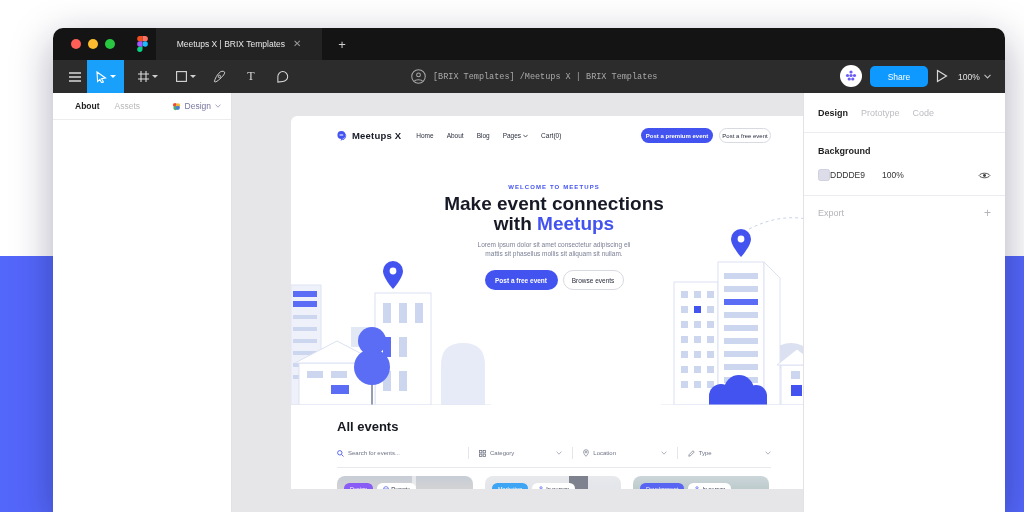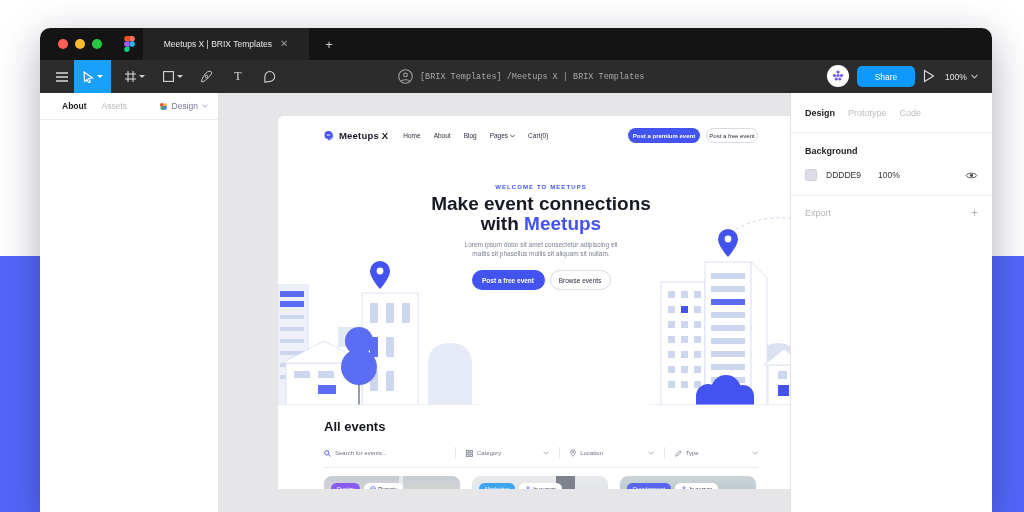--- a/index.html
+++ b/index.html
@@ -1,21 +1,21 @@
 <!DOCTYPE html>
 <html><head>
 <meta charset="utf-8">
 <style>
   * { margin:0; padding:0; box-sizing:border-box; }
   html,body { width:1024px; height:512px; overflow:hidden; font-family:"Liberation Sans", sans-serif; }
   body { position:relative; background:#ffffff; }
   .bg-bottom { position:absolute; left:0; top:256px; width:1024px; height:256px; background:#5467fb; }
 
   
-  .window { position:absolute; left:40px; top:28px; width:952px; height:484px;
+  .window { position:absolute; left:53px; top:28px; width:952px; height:484px;
             border-radius:10px 10px 0 0; overflow:hidden; background:#fff;
             box-shadow:0 12px 40px rgba(20,20,60,.35); }
 
   
   .titlebar { position:relative; height:32px; background:#141414; }
   .lights { position:absolute; left:18px; top:11px; display:flex; gap:7px; }
   .light { width:10px; height:10px; border-radius:50%; }
   .light.r { background:#ff5f57; } .light.y { background:#febc2e; } .light.g { background:#28c840; }
   .fig-logo { position:absolute; left:84px; top:8px; }
   .tab { position:absolute; left:103px; top:0; height:32px; width:166px; background:#232323;
@@ -106,21 +106,21 @@
 
   
   .panel { width:202px; background:#fff; border-left:1px solid #e2e2e4; }
   .panel-tabs { height:40px; display:flex; align-items:center; gap:13px; padding:0 14px; border-bottom:1px solid #ececf0; }
   .ptab-active { font-size:9px; font-weight:bold; color:#1e1e1e; }
   .ptab { font-size:9px; color:#bcbcc2; }
   .bg-section { padding:13px 14px 14px; border-bottom:1px solid #ececf0; }
   .section-title { font-size:9px; font-weight:bold; color:#1e1e1e; }
   .color-row { margin-top:13px; display:flex; align-items:center; }
   .swatch { width:12px; height:12px; border-radius:2.5px; background:#dddde9; border:1px solid #d0d0de; }
-  .hexval { margin-left:9px; font-size:8.5px; color:#333; width:52px; }
+  .hexval { font-size:8.5px; color:#333; width:52px; }
   .opacityval { font-size:8.5px; color:#333; }
   .eye { margin-left:auto; }
   .export-row { padding:12px 14px; display:flex; align-items:center; }
   .export-label { font-size:9px; color:#b2b2b8; }
   .plus { margin-left:auto; color:#b2b2b8; font-size:12px; line-height:10px; }
 
   svg { display:block; }
 </style>
 </head>
 <body>

